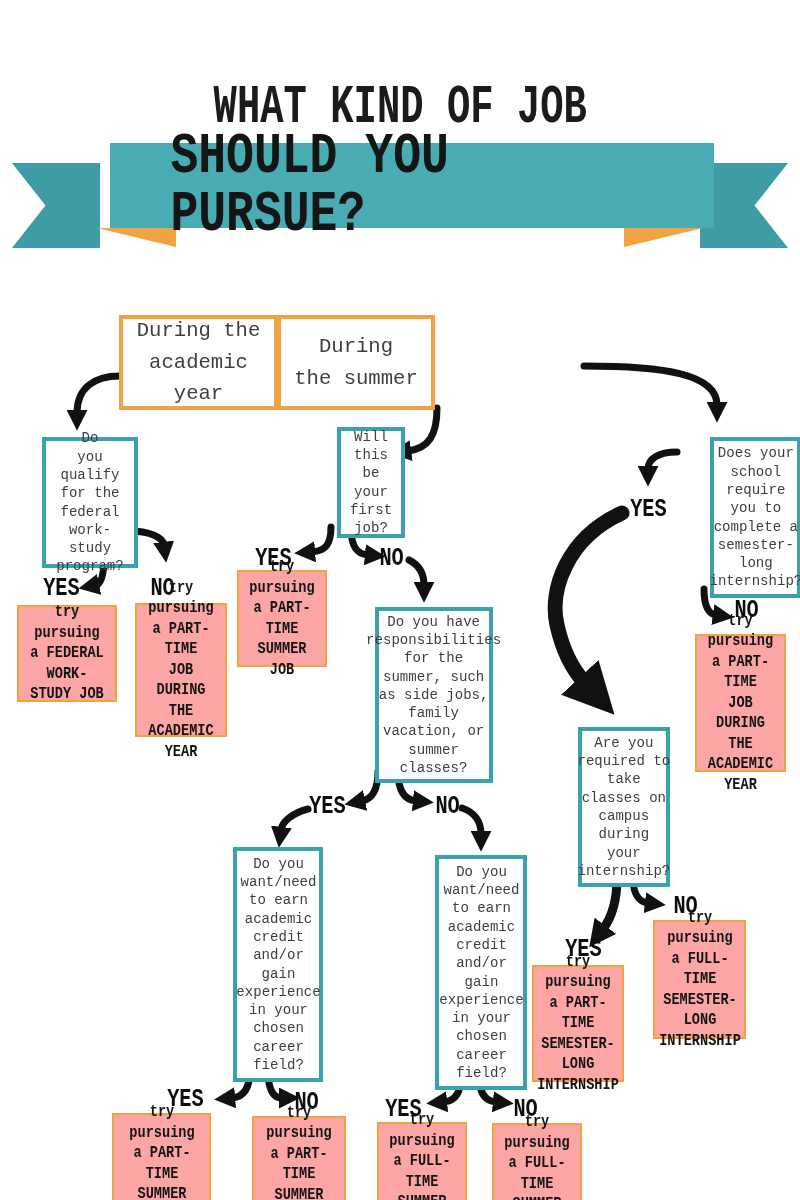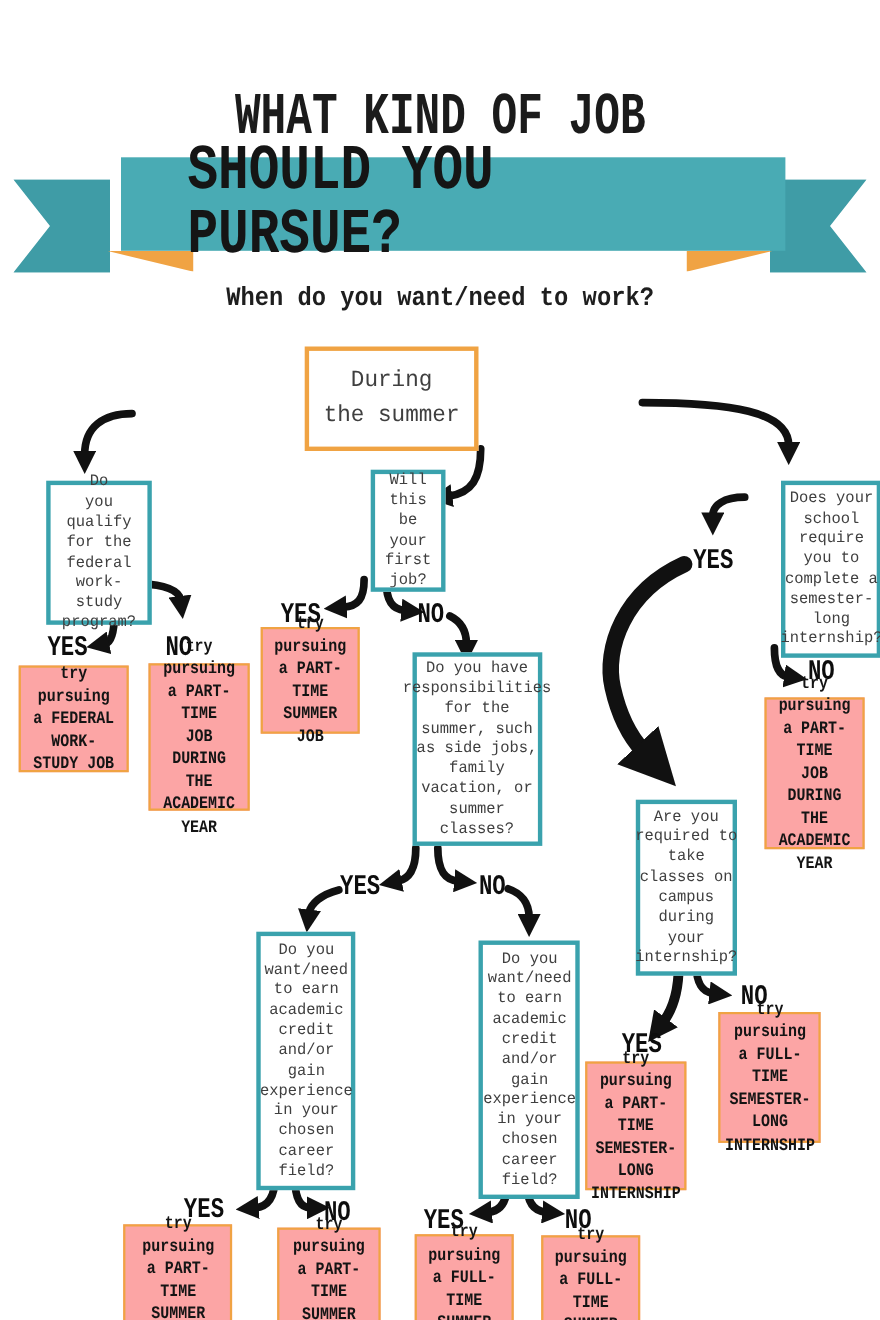--- a/index.html
+++ b/index.html
@@ -49,21 +49,20 @@
 <div id="canvas">
 
   <div class="abs title-top"><span class="cond" style="transform:scaleX(.72)">WHAT KIND OF JOB</span></div>
   <div class="abs wing wing-l"></div>
   <div class="abs wing wing-r"></div>
   <div class="abs fold fold-l"></div>
   <div class="abs fold fold-r"></div>
   <div class="abs band">
     <span class="band-text cond" style="transform:scaleX(.8)">SHOULD YOU PURSUE?</span>
   </div>
-  <div class="abs subtitle"><span class="cond">When do you want/need to work?</span></div>
 
   <svg class="flow" width="800" height="1200" viewBox="0 0 800 1200" aria-hidden="true">
     <defs>
       <marker id="ah" markerWidth="3" markerHeight="3" viewBox="0 0 10 10" refX="1.5" refY="5" orient="auto">
         <path d="M0 0 L10 5 L0 10 Z"></path>
       </marker>
       <marker id="ahBig" markerWidth="3.4" markerHeight="3.4" viewBox="0 0 10 10" refX="1.5" refY="5" orient="auto">
         <path d="M0 0 L10 5 L0 10 Z"></path>
       </marker>
     </defs>
@@ -83,20 +82,24 @@
     <path class="arrow" d="M268 1025 C268 1044 273 1053 282 1053" marker-end="url(#ah)"></path>
     <path class="arrow" d="M461 1031 C461 1048 455 1056 444 1057" marker-end="url(#ah)"></path>
     <path class="arrow" d="M479 1031 C479 1048 485 1056 496 1057" marker-end="url(#ah)"></path>
     <path class="arrow" d="M677 407 C658 407 648 414 648 424" marker-end="url(#ah)"></path>
     <path class="arrow-big" d="M622 468 C567 493 549 545 557 580 C563 607 572 624 585 638" marker-end="url(#ahBig)"></path>
     <path class="arrow" d="M704 544 C704 561 709 569 716 570" marker-end="url(#ah)"></path>
     <path class="arrow-mid" d="M617 833 C617 857 612 872 603 884" marker-end="url(#ah)"></path>
     <path class="arrow" d="M633 833 C633 849 639 857 648 858" marker-end="url(#ah)"></path>
   </svg>
 
+  <div class="abs opt" style="left:119px;top:270px;width:151px;height:87px">
+      <span class="cond">During the
+academic year</span>
+    </div>
   <div class="abs opt" style="left:277px;top:270px;width:150px;height:87px">
       <span class="cond">During
 the summer</span>
     </div>
 
   <div class="abs q" style="left:42px;top:392px;width:86px;height:121px">
       <span class="cond">Do
 you qualify
 for the
 federal
@@ -128,21 +131,21 @@
 job?</span>
     </div>
   <div class="abs lbl" style="left:250px;top:500px;width:44px"><span class="cond">YES</span></div>
   <div class="abs lbl" style="left:370px;top:500px;width:44px"><span class="cond">NO</span></div>
   <div class="abs r" style="left:237px;top:525px;width:86px;height:93px">
       <span class="cond">try pursuing
 a PART-TIME
 SUMMER
 JOB</span>
     </div>
-  <div class="abs q" style="left:375px;top:548px;width:108px;height:166px">
+  <div class="abs q" style="left:375px;top:562px;width:108px;height:166px">
       <span class="cond">Do you have
 responsibilities
 for the
 summer, such
 as side jobs,
 family
 vacation, or
 summer
 classes?</span>
     </div>

